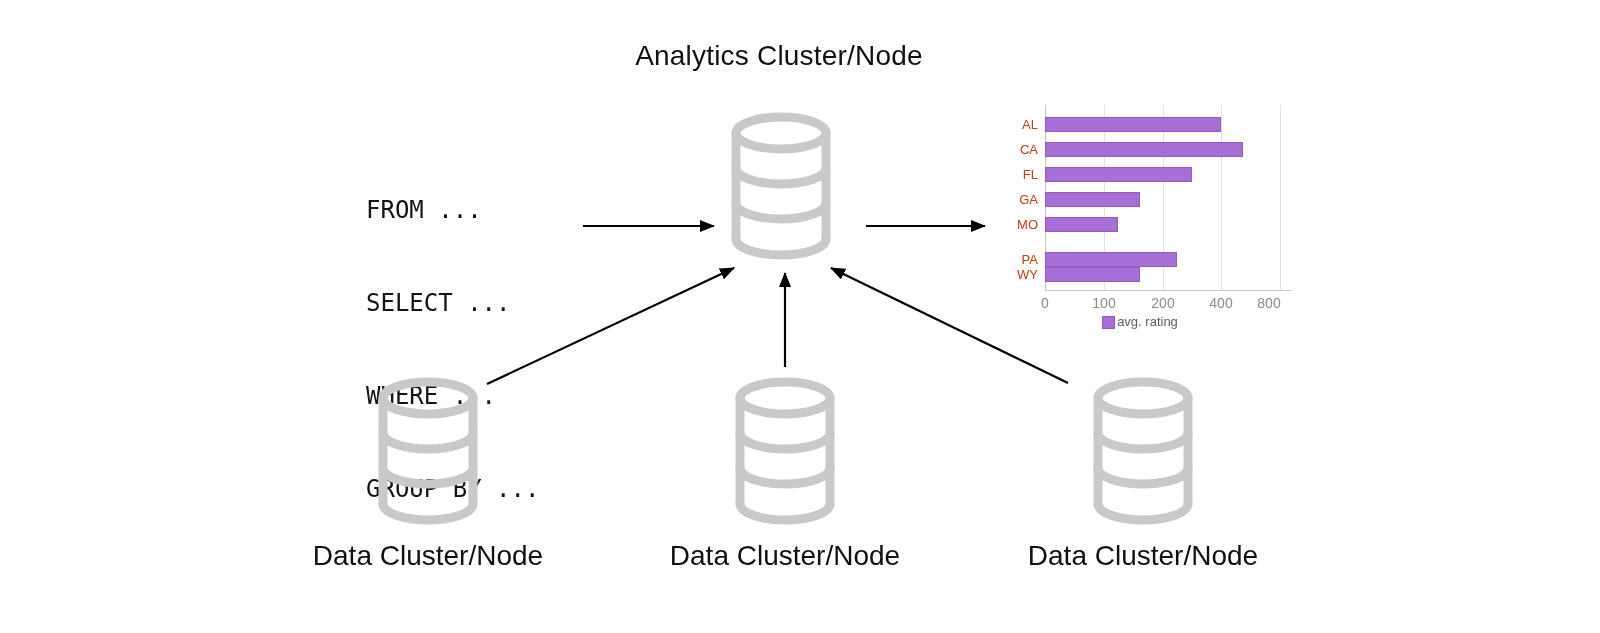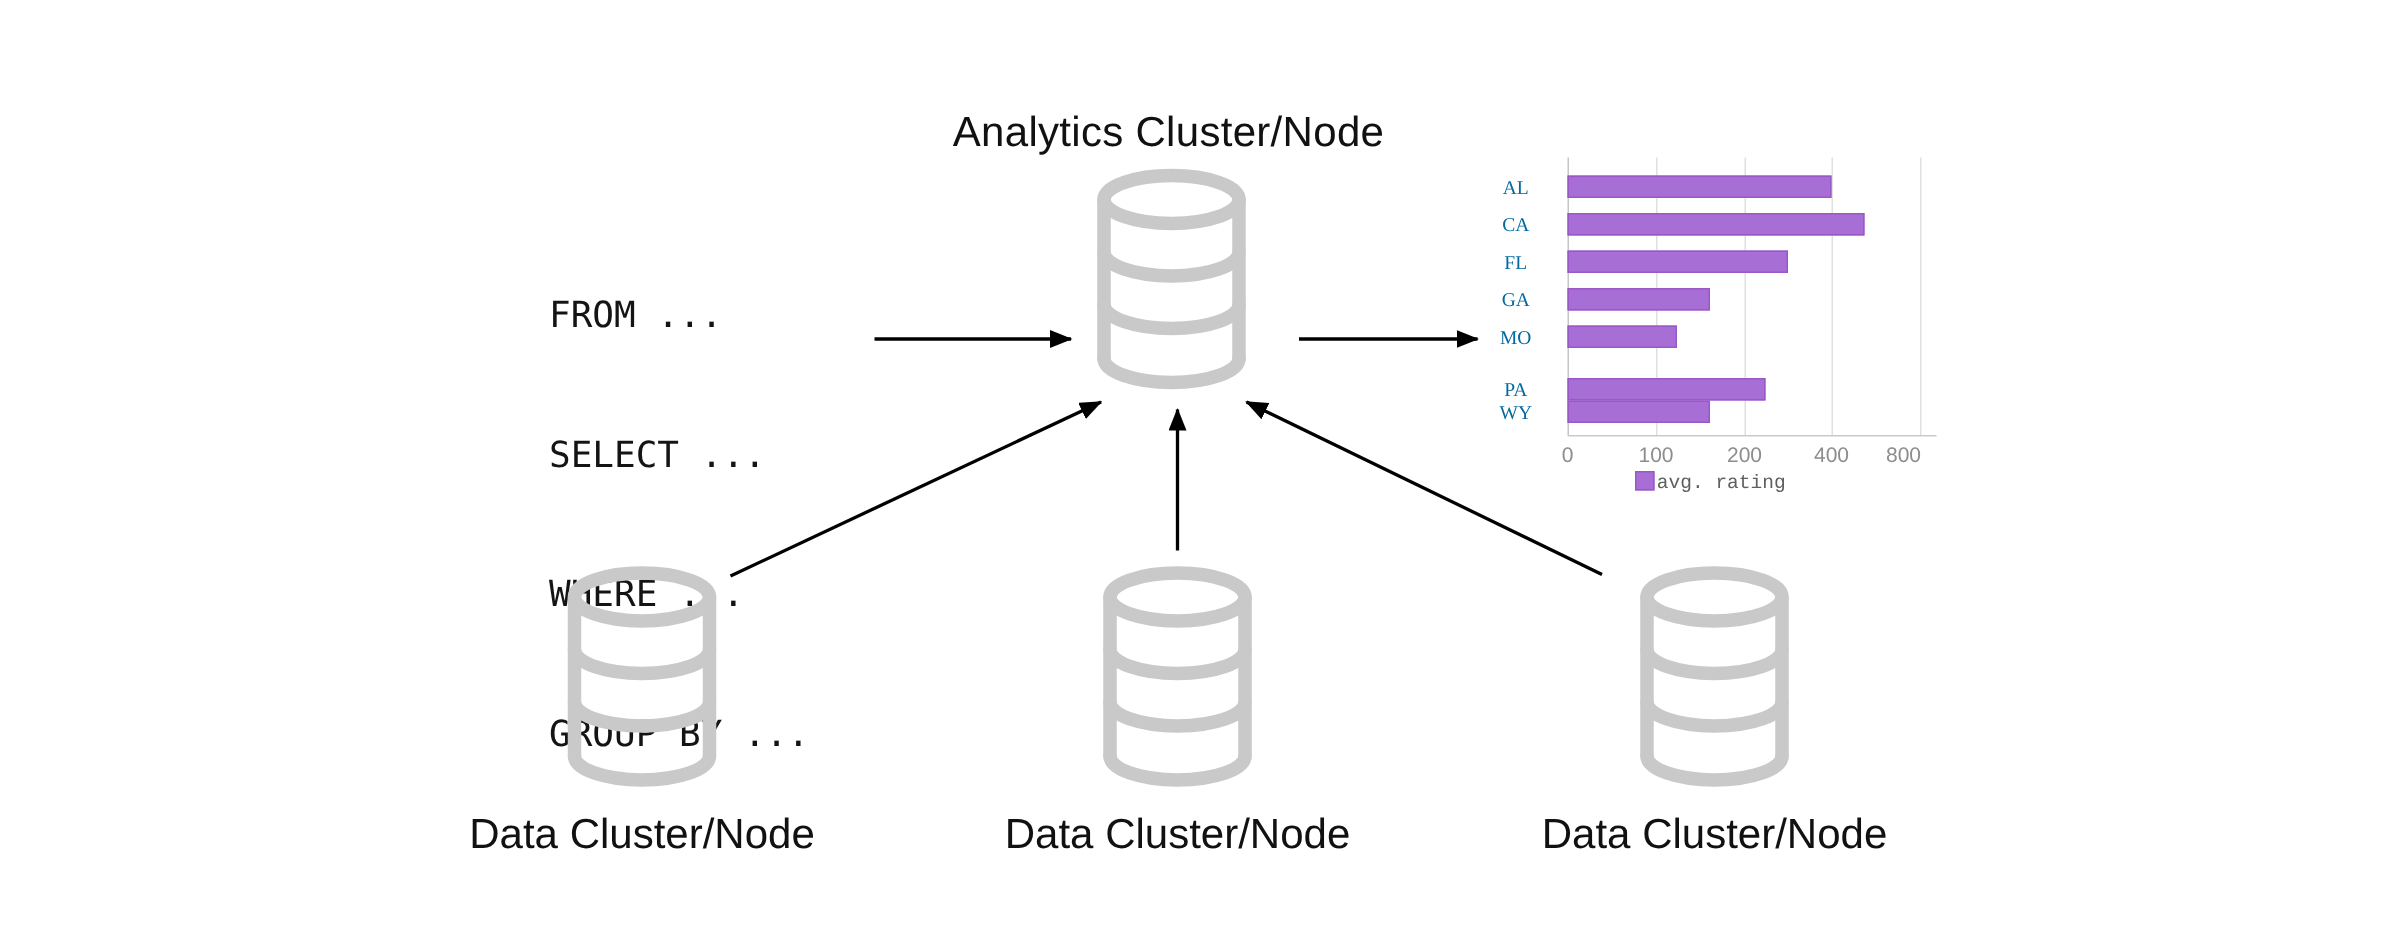--- a/index.html
+++ b/index.html
@@ -14,21 +14,20 @@
   }
   .abs { position: absolute; }
 
   
   #diagram-title {
     left: 569px; top: 40px; width: 420px;
     text-align: center;
     font-size: 28px;
     color: #111;
     letter-spacing: 0.2px;
-    margin-top: 32px;
   }
 
   
   #query-block {
     left: 366px; top: 133px;
     font-family: "DejaVu Sans Mono", monospace;
     font-size: 24px;
     line-height: 31px;
     color: #141414;
     white-space: pre;
@@ -60,38 +59,38 @@
   .gridline.zero { background: #c6c6c6; }
   #x-axis-line {
     position: absolute;
     left: 62px; top: 194px; width: 246px; height: 1px;
     background: #c9c9c9;
   }
   #chart-rows { position: absolute; left: 0; top: 16px; width: 100%; }
   .crow { position: absolute; left: 0; height: 25px; width: 100%; }
   .clabel {
     position: absolute; left: 0; top: 0; width: 59px; height: 25px;
-    line-height: 25px; text-align: center; padding-right: 4px;
-    font-family: Liberation Serif, serif;
-    font-size: 13px; color: #0369a1;
+    line-height: 25px; text-align: right; padding-right: 4px;
+    font-family: Liberation Sans, sans-serif;
+    font-size: 13px; color: #c2410c;
   }
   .bar-area { position: absolute; left: 62px; top: 0; width: 235px; height: 25px; }
   .cbar {
     position: absolute; left: 0; top: 5px; height: 15px;
     background: var(--bar, #a76fd6);
     border: 1px solid var(--bar-border, #9a57c8);
   }
   .xtick {
     position: absolute; top: 199px; width: 44px;
     text-align: center;
     font-size: 14px; color: #8d8d8d;
   }
   #chart-legend {
     position: absolute; left: 0; top: 218px; width: 100%;
-    display: flex; align-items: flex-start; justify-content: center; gap: 2px; font-family: Liberation Mono, monospace;
+    display: flex; align-items: flex-end; justify-content: center; gap: 2px;
   }
   #legend-swatch {
     width: 13px; height: 13px;
     background: var(--bar, #a76fd6);
     border: 1px solid var(--bar-border, #9a57c8);
   }
   #legend-label { font-size: 13px; color: #5f5f5f; }
 </style>
 </head>
 <body>

